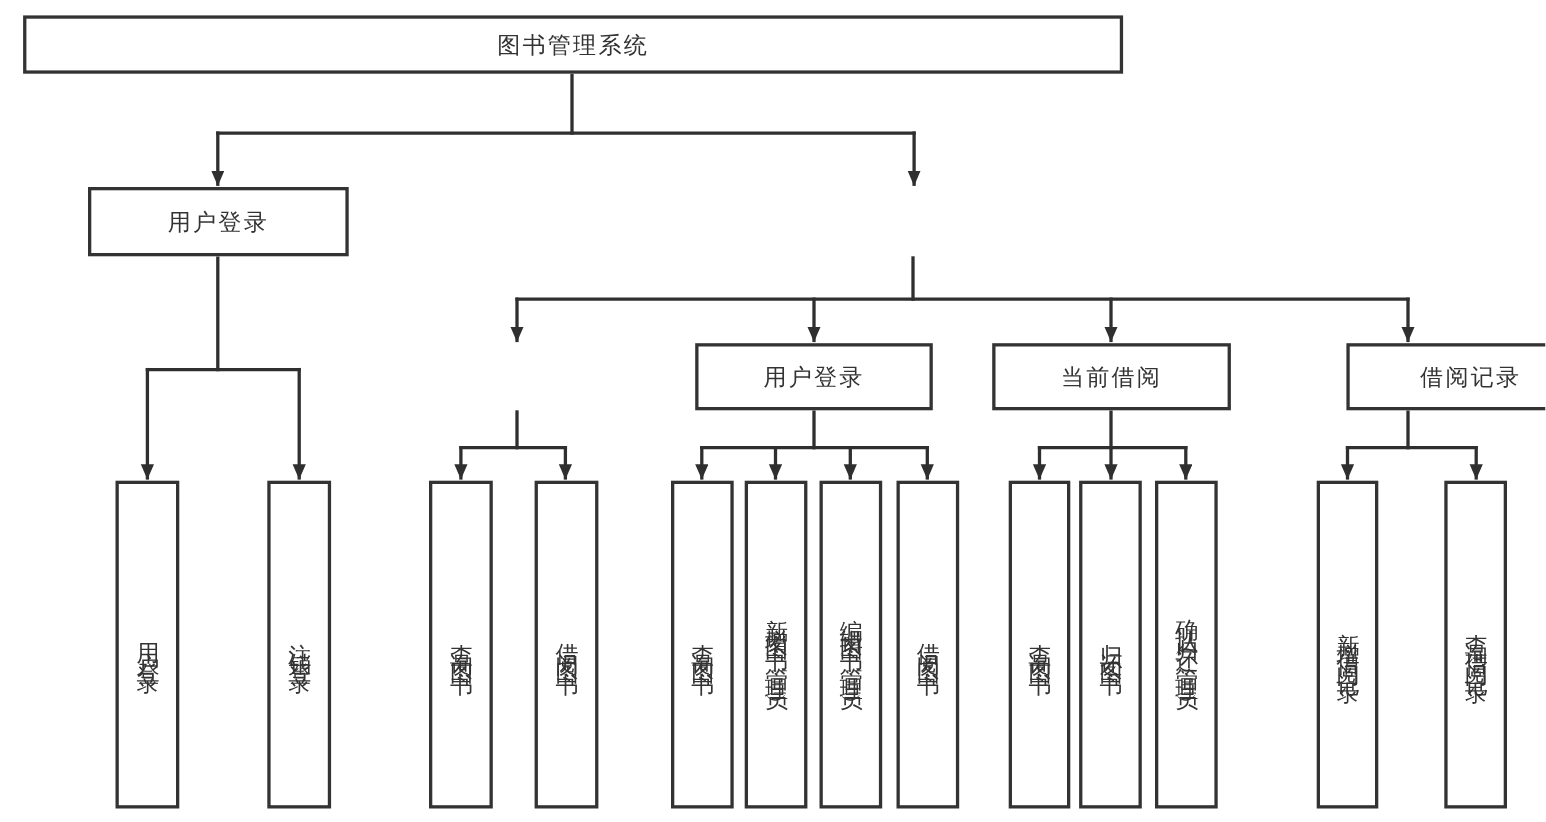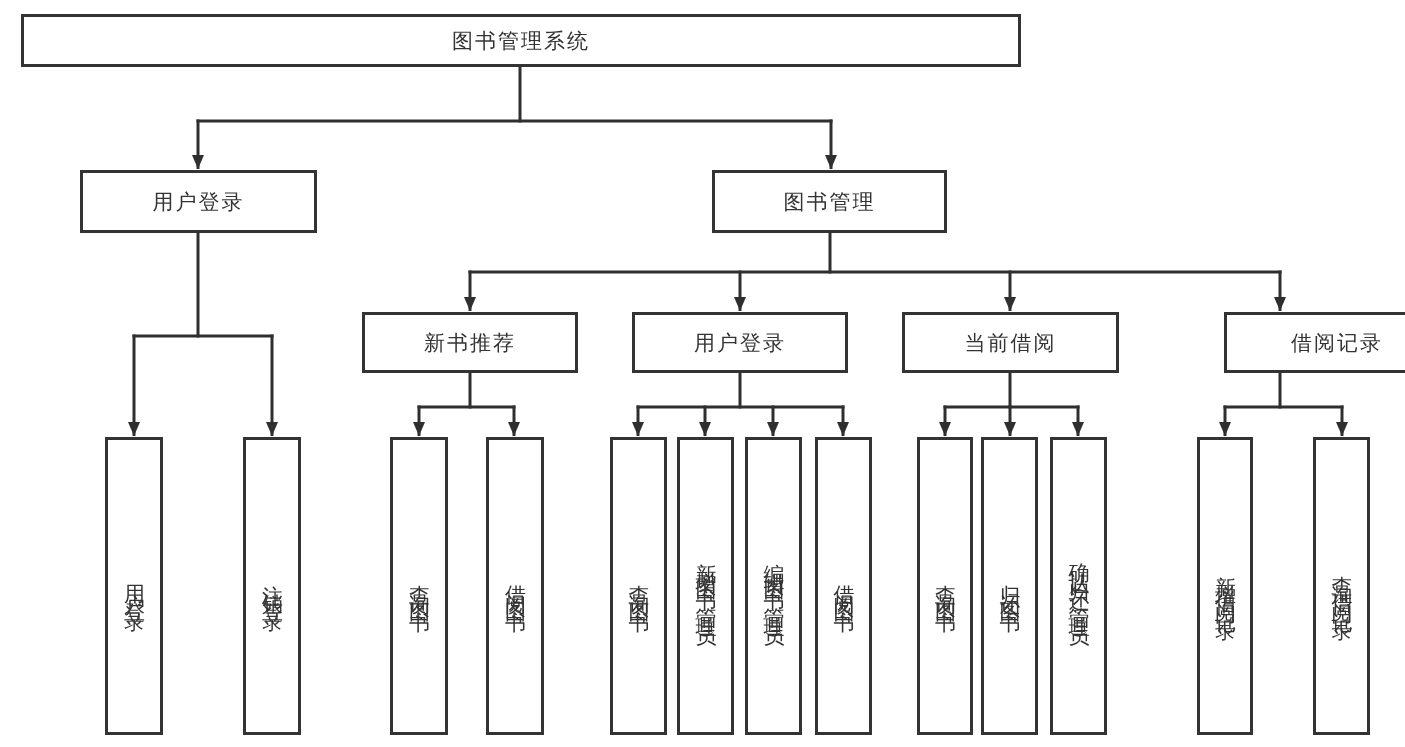--- a/index.html
+++ b/index.html
@@ -1,21 +1,21 @@
 <!DOCTYPE html>
 <html><head>
 <meta charset="utf-8">
 <style>
   html, body { margin: 0; padding: 0; background: #ffffff; }
   .canvas {
     position: relative;
     width: 1405px;
     height: 747px;
     background: #ffffff;
-    font-family: Liberation Serif, serif;
+    font-family: Liberation Sans, sans-serif;
     overflow: hidden;
   }
   .wires {
     position: absolute;
     left: 0; top: 0;
     z-index: 0;
   }
   .box {
     position: absolute;
     box-sizing: border-box;
@@ -101,23 +101,21 @@
       <line x1="1280" y1="373" x2="1280" y2="408.5"></line>
       <line x1="1223.5" y1="407" x2="1343.5" y2="407"></line>
       <line x1="1225" y1="405.5" x2="1225" y2="436" marker-end="url(#arh)"></line>
       <line x1="1342" y1="405.5" x2="1342" y2="436" marker-end="url(#arh)"></line>
     </g>
   </svg>
 
   <div class="box h" style="left:21px; top:14px; width:1000px; height:53px;">图书管理系统</div>
 
   <div class="box h" style="left:80px; top:170px; width:237px; height:63px;">用户登录</div>
-  <div class="box h" style="left:712px; top:170px; width:235px; height:63px;">图书管理</div>
 
-  <div class="box h" style="left:362px; top:312px; width:216px; height:61px;">新书推荐</div>
   <div class="box h" style="left:632px; top:312px; width:216px; height:61px;">用户登录</div>
   <div class="box h" style="left:902px; top:312px; width:217px; height:61px;">当前借阅</div>
   <div class="box h" style="left:1224px; top:312px; width:226px; height:61px;">借阅记录</div>
 
   <div class="box v" style="left:105px; top:437px; width:58px; height:298px;">
     <span>用户登录</span>
   </div>
   <div class="box v" style="left:243px; top:437px; width:58px; height:298px;">
     <span>注销登录</span>
   </div>

